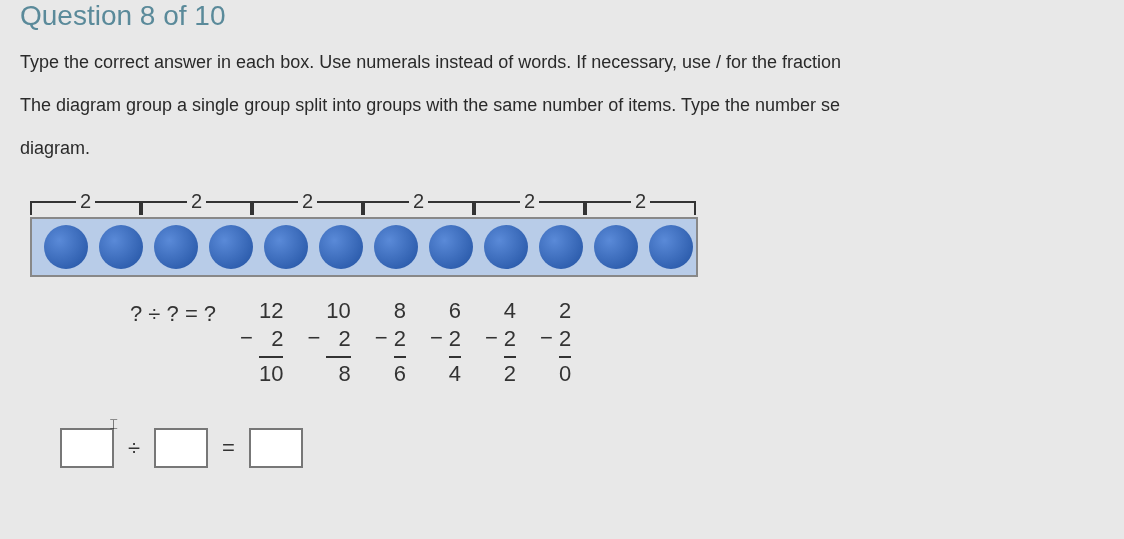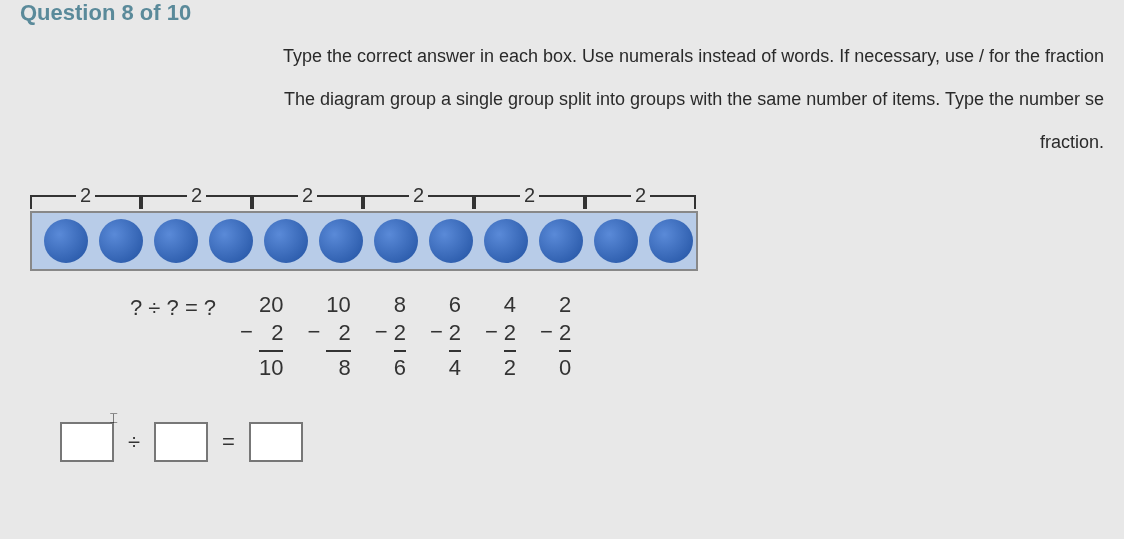--- a/index.html
+++ b/index.html
@@ -6,31 +6,30 @@
     body {
       font-family: Arial, sans-serif;
       background: #e8e8e8;
       width: 1124px;
       height: 539px;
       padding: 0 20px;
       color: #333;
     }
     .question-header {
       color: #5a8a9a;
-      font-size: 22px;
-      font-weight: 700;
+      font-size: 28px;
+      font-weight: 400;
       margin-bottom: 18px;
       margin-top: 0;
     }
     .instruction {
       font-size: 18px;
       color: #2a2a2a;
       margin-bottom: 18px;
       line-height: 1.4;
-      text-align: right;
     }
     .diagram-container {
       margin-bottom: 20px;
       margin-left: 10px;
     }
     .brackets-row {
       display: flex;
       margin-bottom: 2px;
     }
     .bracket-group {
@@ -131,21 +130,21 @@
     }
     .op-symbol { font-size: 22px; }
   </style>
 </head>
 <body>
 
 <div class="question-header">Question 8 of 10</div>
 
 <div class="instruction">Type the correct answer in each box. Use numerals instead of words. If necessary, use / for the fraction</div>
 <div class="instruction">The diagram group a single group split into groups with the same number of items. Type the number se</div>
-<div class="instruction">fraction.</div>
+<div class="instruction">diagram.</div>
 
 <div class="diagram-container">
   <div class="brackets-row">
     <div class="bracket-group"><span class="bracket-label">2</span><div class="bracket-line"></div></div>
     <div class="bracket-group"><span class="bracket-label">2</span><div class="bracket-line"></div></div>
     <div class="bracket-group"><span class="bracket-label">2</span><div class="bracket-line"></div></div>
     <div class="bracket-group"><span class="bracket-label">2</span><div class="bracket-line"></div></div>
     <div class="bracket-group"><span class="bracket-label">2</span><div class="bracket-line"></div></div>
     <div class="bracket-group"><span class="bracket-label">2</span><div class="bracket-line"></div></div>
   </div>
@@ -164,21 +163,21 @@
     <div class="circle"></div>
   </div>
 </div>
 
 <div class="math-section">
   <div class="equation-label">? ÷ ? = ?</div>
   <div class="subtraction-row">
     <div class="sub-block">
       <span class="minus-sign">−</span>
       <div class="sub-column">
-        <div>20</div>
+        <div>12</div>
         <div>2</div>
         <div class="sub-line">10</div>
       </div>
     </div>
     <div class="sub-block">
       <span class="minus-sign">−</span>
       <div class="sub-column">
         <div>10</div>
         <div>2</div>
         <div class="sub-line">8</div>

